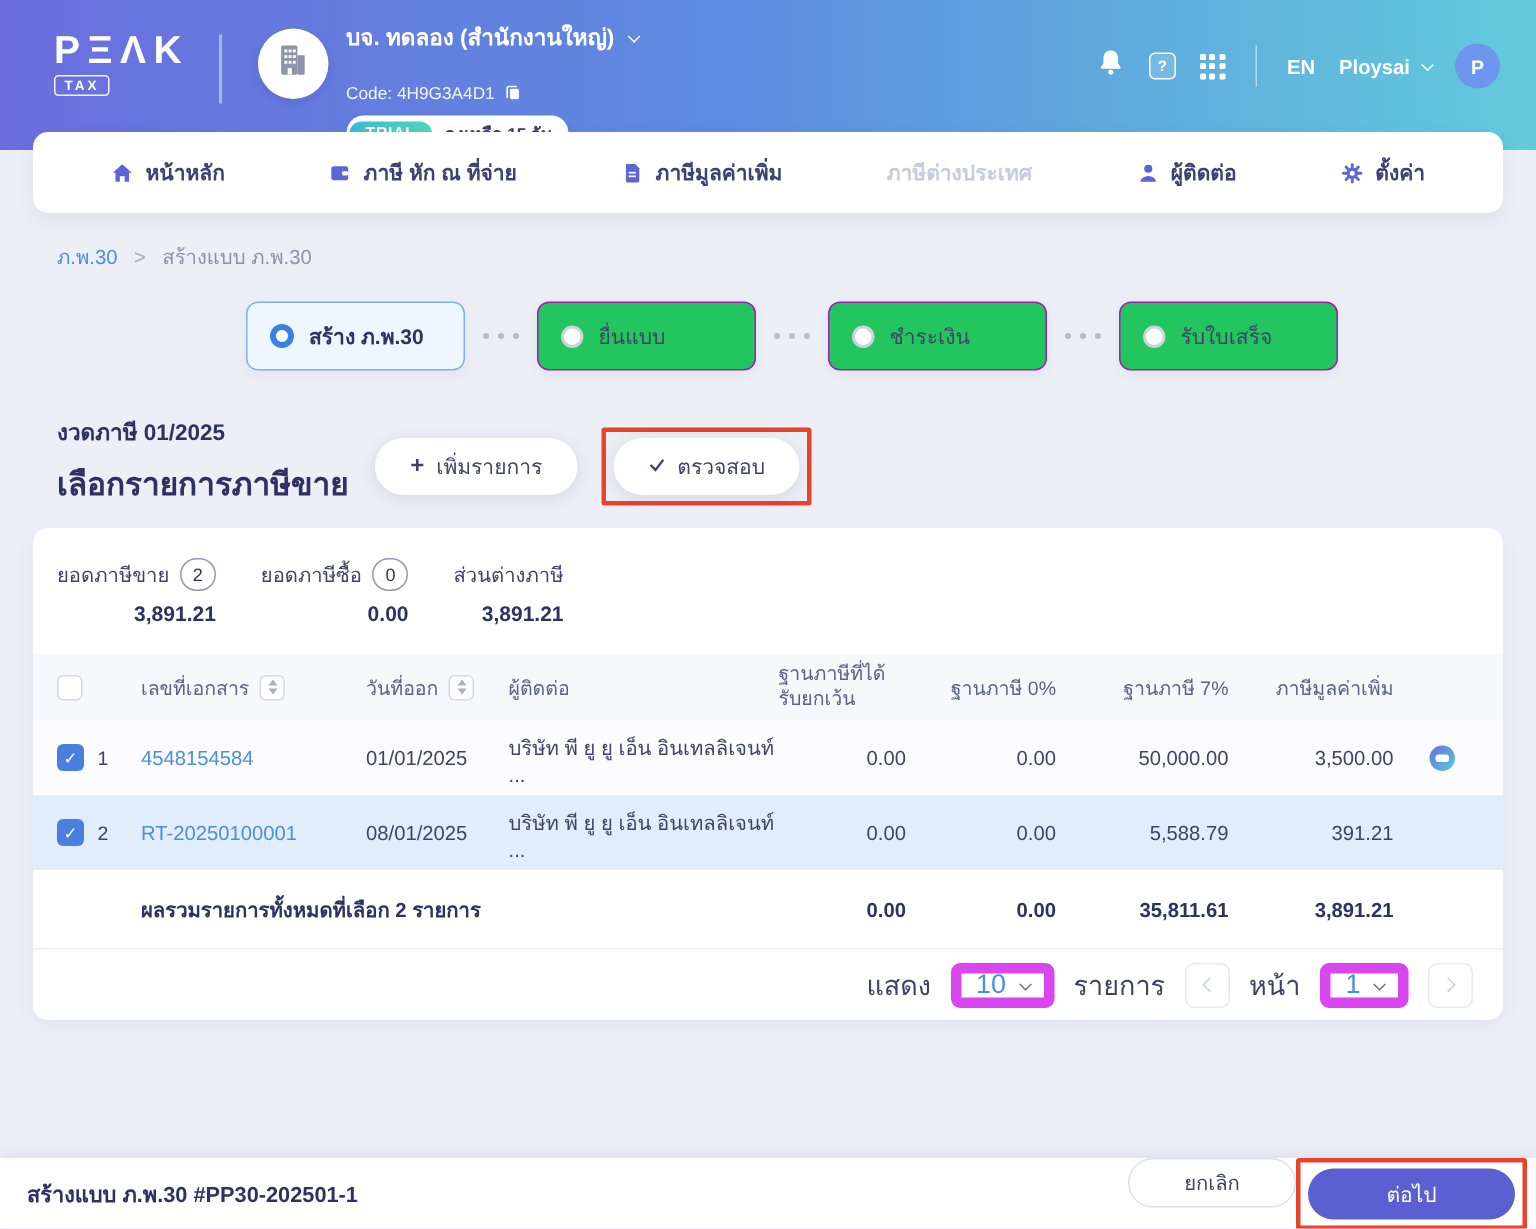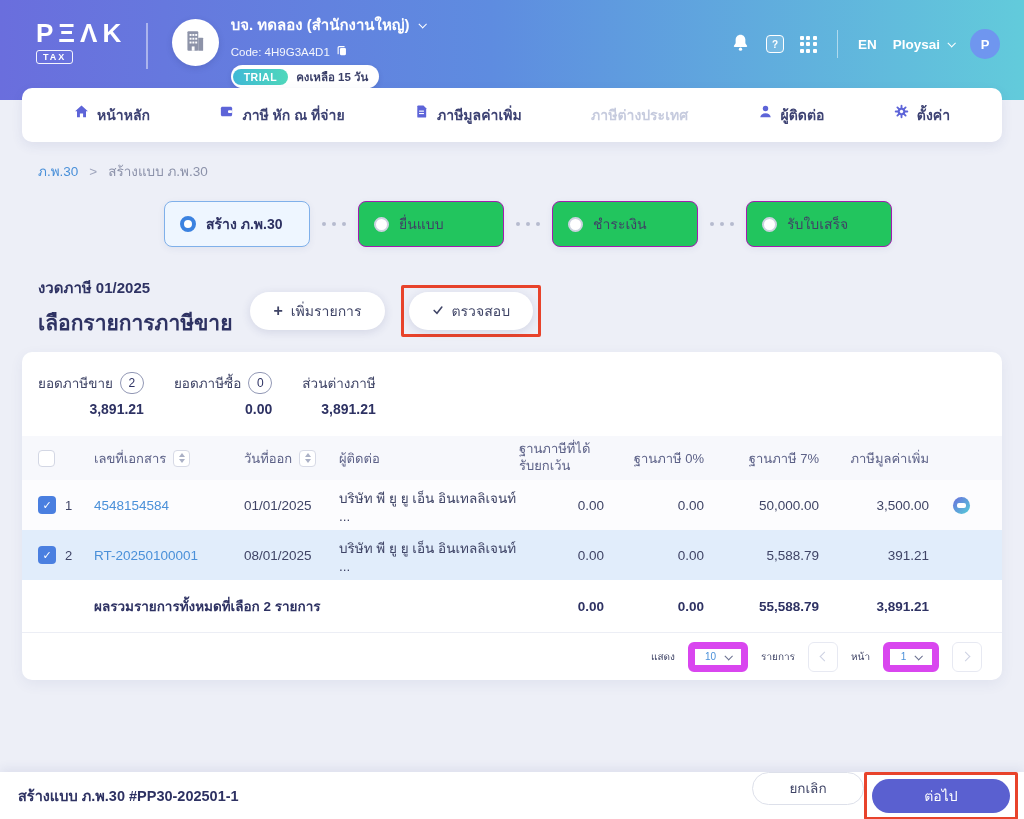--- a/index.html
+++ b/index.html
@@ -8,36 +8,36 @@
   
   .topbar{position:absolute;top:0;left:0;width:1024px;height:100px;background:linear-gradient(90deg,#6a6edd 0%,#5e8ce0 48%,#62cbdb 100%)}
   .topbar-inner{display:flex;align-items:flex-start;padding:11px 24px 0 36px}
   .brand-block{margin-top:9px}
   .brand{color:#fff;font-size:26px;font-weight:700;letter-spacing:5px;line-height:1}
   .tax-badge{display:inline-block;border:1.5px solid rgba(255,255,255,.92);color:#fff;font-size:9px;font-weight:700;letter-spacing:2px;padding:1px 6px;border-radius:3px;margin-top:4px}
   .logo-divider{width:1.5px;height:46px;background:rgba(255,255,255,.45);margin:12px 24px 0 20px}
   .company{display:flex;gap:12px;margin-top:2px}
   .company-avatar{width:47px;height:47px;border-radius:50%;background:#fff;display:flex;align-items:center;justify-content:center;margin-top:6px;box-shadow:0 2px 6px rgba(40,50,110,.18)}
   .company-name{display:flex;align-items:center;gap:9px;color:#fff;font-size:15px;font-weight:700}
-  .company-code{display:flex;align-items:center;gap:6px;color:rgba(255,255,255,.93);font-size:11.5px;margin-top:7px}
+  .company-code{display:flex;align-items:center;gap:6px;color:rgba(255,255,255,.93);font-size:11.5px;margin-top:18px}
   .trial-pill{display:inline-flex;align-items:center;gap:8px;background:#fff;border-radius:12px;height:23px;padding:2px 11px 2px 2px;margin-top:6px;box-shadow:0 2px 5px rgba(40,50,110,.15)}
   .trial-tag{background:linear-gradient(90deg,#3fb9d6,#4fd8bb);color:#fff;font-size:10.5px;font-weight:700;letter-spacing:.5px;border-radius:10px;padding:2px 11px}
   .trial-text{font-size:11.5px;font-weight:700;color:#3a3f68}
   .topbar-right{margin-left:auto;display:flex;align-items:center;gap:16px;margin-top:18px;color:#fff}
   .help-box{width:18px;height:18px;border:1.6px solid #fff;border-radius:4px;display:flex;align-items:center;justify-content:center;font-size:10px;font-weight:700;color:#fff;background:rgba(255,255,255,.15)}
   .grid-icon{display:grid;grid-template-columns:repeat(3,4px);gap:2.5px}
   .grid-icon i{width:4px;height:4px;background:#fff;border-radius:1px}
   .top-divider{width:1px;height:28px;background:rgba(255,255,255,.5);margin:0 4px}
   .lang{font-size:13.5px;font-weight:600}
   .username{display:flex;align-items:center;gap:8px;font-size:13.5px;font-weight:600}
   .user-avatar{width:30px;height:30px;border-radius:50%;background:#6f96ef;color:#fff;font-size:13px;font-weight:700;display:flex;align-items:center;justify-content:center}
   .chev{display:inline-block;width:6px;height:6px;border-right:1.7px solid currentColor;border-bottom:1.7px solid currentColor;transform:rotate(45deg) translateY(-1px)}
   
   .navcard{position:absolute;top:88px;left:22px;width:980px;height:54px;background:#fff;border-radius:10px;box-shadow:0 4px 12px rgba(60,70,130,.09);display:flex;align-items:center;justify-content:space-between;padding:0 52px}
-  .nav-item{display:flex;align-items:flex-start;gap:8px;font-size:14px;font-weight:600;color:#3d4273;cursor:pointer}
+  .nav-item{display:flex;align-items:flex-end;gap:8px;font-size:14px;font-weight:600;color:#3d4273;cursor:pointer}
   .nav-item.disabled{color:#c6cbde;cursor:default}
   
   .breadcrumb{position:absolute;top:160px;left:38px;display:flex;align-items:center;gap:11px;font-size:13.5px}
   .bc-link{color:#4a90d9;cursor:pointer}
   .bc-sep{color:#a0a6bd}
   .bc-current{color:#8c92aa}
   
   .stepper{position:absolute;top:201px;left:0;width:1024px;display:flex;justify-content:center;align-items:center;transform:translateX(16px)}
   .step-card{width:146px;height:46px;background:#22c55e;border:1px solid #a21caf;border-radius:8px;box-shadow:0 2px 7px rgba(60,70,130,.07);display:flex;align-items:center;gap:10px;padding:0 15px;font-size:14px;color:#3f4466;cursor:pointer}
   .step-card.active{background:#eef6ff;border:1.5px solid #7fb0ea;font-weight:700;color:#2e3263}
@@ -77,21 +77,21 @@
   .cb.checked{width:18px;height:18px;border:none;background:#4a7fe0;color:#fff;font-size:11px;display:flex;align-items:center;justify-content:center}
   .check-col{display:flex;align-items:center;gap:9px}
   .row-index{font-size:13px;color:#3f4466}
   .trow{height:50px;font-size:13.5px;color:#3f4466;background:#fcfcfe}
   .trow.sel{background:#e1edfb}
   .doc-link{color:#4a90d9;cursor:pointer}
   .tax-dot{width:17px;height:17px;border-radius:50%;background:linear-gradient(135deg,#6a6edd,#54cfd8);display:flex;align-items:center;justify-content:center;margin:0 auto}
   .tax-dot i{display:block;width:9px;height:5px;background:#fff;border-radius:2px}
   .total-row{height:53px;font-weight:700;color:#2e3263;font-size:13.5px;border-bottom:1px solid #eceef5}
   
-  .pagination{height:47px;display:flex;align-items:center;justify-content:flex-end;gap:13px;padding:0 20px;font-size:10px;color:#3f4466}
+  .pagination{height:47px;display:flex;align-items:center;justify-content:flex-end;gap:13px;padding:0 20px;font-size:18px;color:#3f4466}
   .select-box{height:30px;min-width:56px;padding:0 10px;border:7px solid #d946ef;border-radius:6px;display:flex;align-items:center;justify-content:center;gap:9px;color:#4a90d9;cursor:pointer;background:#fff}
   .select-box .chev{color:#6a7090}
   .page-btn{width:30px;height:30px;border:1px solid #e7e9f2;border-radius:6px;background:#fff;display:flex;align-items:center;justify-content:center;color:#ccd1e2}
   .chev-l{width:7px;height:7px;border-left:1.7px solid currentColor;border-bottom:1.7px solid currentColor;transform:rotate(45deg);margin-left:3px}
   .chev-r{width:7px;height:7px;border-right:1.7px solid currentColor;border-top:1.7px solid currentColor;transform:rotate(45deg);margin-right:3px}
   
   .footbar{position:absolute;bottom:0;left:0;width:1024px;height:47px;background:#fff;box-shadow:0 -3px 10px rgba(60,70,130,.09);display:flex;align-items:center;padding:0 6px 0 18px}
   .doc-title{font-size:14.5px;font-weight:700;color:#2e3263}
   .foot-btns{margin-left:auto;display:flex;gap:0}
   .btn-cancel{width:112px;height:33px;border:1px solid #dde0ea;border-radius:17px;background:#fff;color:#3f4466;font-size:13.5px;cursor:pointer;font-family:inherit}
@@ -381,21 +381,21 @@
     <div class="c-num">5,588.79</div>
     <div class="c-num">391.21</div>
     <div></div>
   </div>
 
   <div class="tgrid total-row">
     <div></div>
     <div style="grid-column:2/5">ผลรวมรายการทั้งหมดที่เลือก 2 รายการ</div>
     <div class="c-num">0.00</div>
     <div class="c-num">0.00</div>
-    <div class="c-num">55,588.79</div>
+    <div class="c-num">35,811.61</div>
     <div class="c-num">3,891.21</div>
     <div></div>
   </div>
 
   <div class="pagination">
     <span>แสดง</span>
     <span class="select-box">
       <span>10</span>
       <span class="chev"></span>
     </span>

